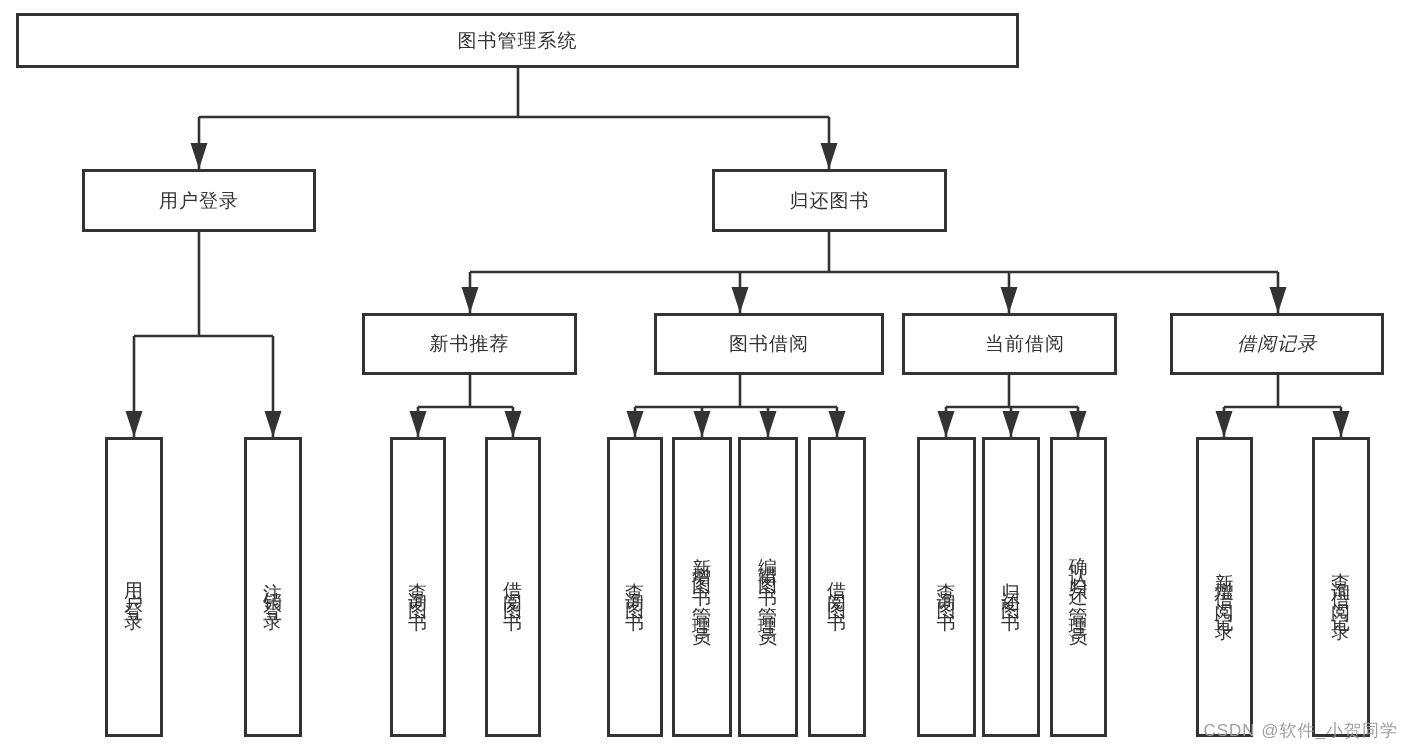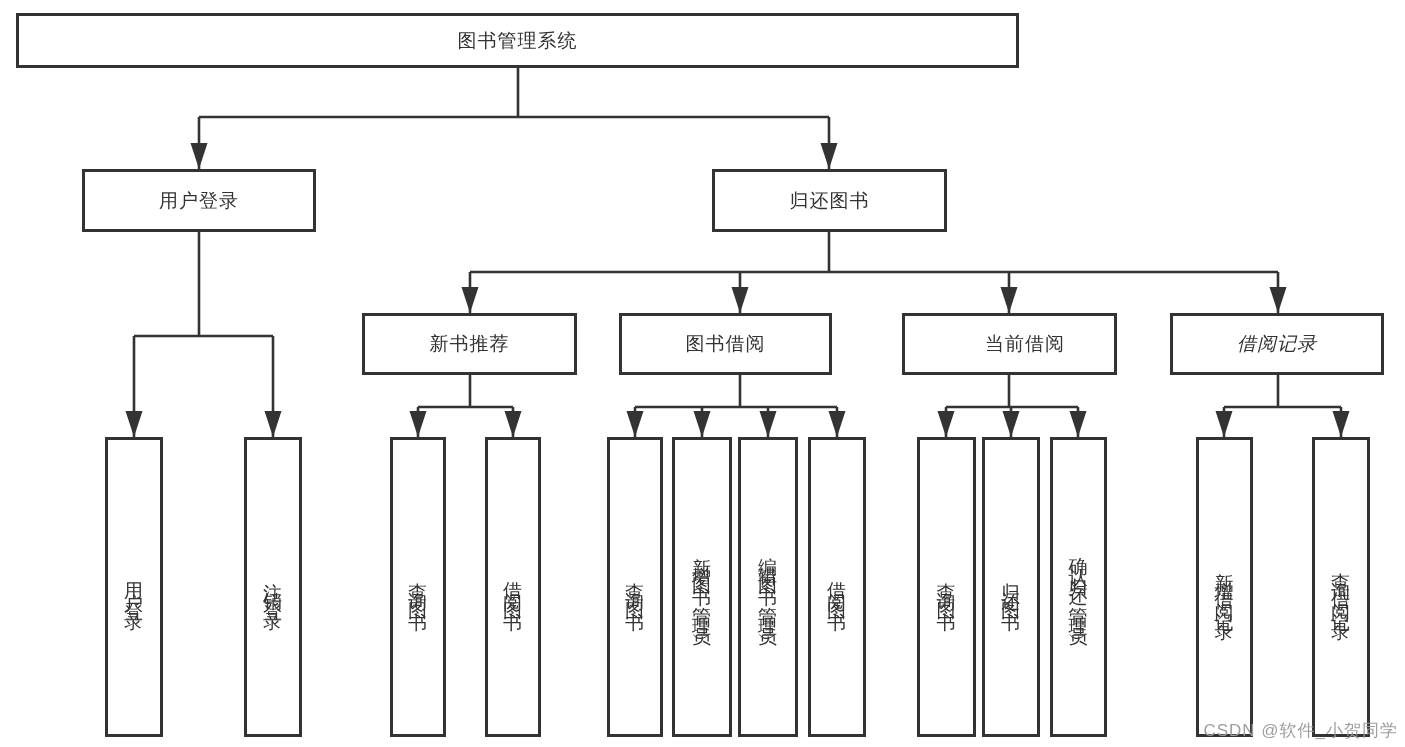--- a/index.html
+++ b/index.html
@@ -94,21 +94,21 @@
   <div class="node h-node" style="left:82px;top:169px;width:234px;height:63px;">
     <span>用户登录</span>
   </div>
   <div class="node h-node" style="left:712px;top:169px;width:235px;height:63px;">
     <span>归还图书</span>
   </div>
 
   <div class="node h-node" style="left:362px;top:313px;width:215px;height:62px;">
     <span>新书推荐</span>
   </div>
-  <div class="node h-node" style="left:619px;top:313px;width:213px;height:62px;">
+  <div class="node h-node" style="left:654px;top:313px;width:230px;height:62px;">
     <span>图书借阅</span>
   </div>
   <div class="node h-node" style="left:902px;top:313px;width:215px;height:62px;padding-left:31px;">
     <span>当前借阅</span>
   </div>
   <div class="node h-node" style="left:1170px;top:313px;width:214px;height:62px;font-style:italic;">
     <span>借阅记录</span>
   </div>
 
   <div class="node v-node" style="left:105px;top:437px;width:58px;height:300px;">

